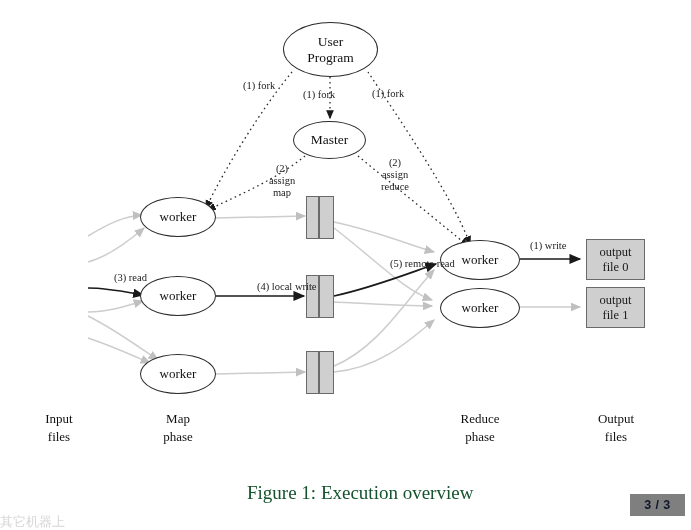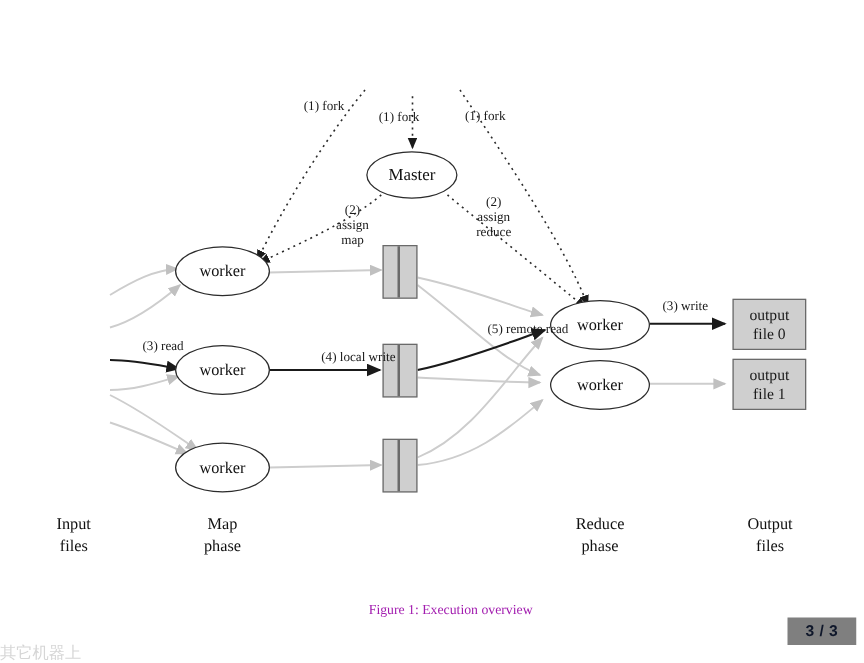--- a/index.html
+++ b/index.html
@@ -36,21 +36,21 @@
      font-size:12.5px;line-height:1.15;}
 
   
   .elabel{position:absolute;font-size:10.5px;color:#1a1a1a;white-space:nowrap;
           line-height:1.12;text-align:center;}
 
   
   .colcap{position:absolute;font-size:13px;text-align:center;line-height:1.35;
           color:#111;white-space:nowrap;}
 
-  .caption{position:absolute;font-size:11px;color:#a21caf;white-space:nowrap;margin-left:48px;}
+  .caption{position:absolute;font-size:19px;color:#14532d;white-space:nowrap;}
 
   .pagebadge{position:absolute;background:#7f7f7f;color:#0f172a;
      font-family:"Liberation Sans", sans-serif;font-size:12.5px;font-weight:bold;
      display:flex;align-items:center;justify-content:center;letter-spacing:.4px;}
 
   .cjk{position:absolute;font-size:13px;color:#d6d6d6;white-space:nowrap;
        font-family:"DejaVu Sans", sans-serif;}
 </style>
 </head>
 <body>
@@ -107,20 +107,24 @@
 
     <path d="M334,366 C378,348 406,300 434,270" stroke="#cdcdcd" stroke-width="1.5" fill="none" marker-end="url(#arrLight)"></path>
 
     <path d="M334,372 C380,368 410,340 434,320" stroke="#cdcdcd" stroke-width="1.5" fill="none" marker-end="url(#arrLight)"></path>
 
     <path d="M520,259 L580,259" stroke="#1a1a1a" stroke-width="1.7" fill="none" marker-end="url(#arrDark)"></path>
 
     <path d="M518,307 L580,307" stroke="#cdcdcd" stroke-width="1.5" fill="none" marker-end="url(#arrLight)"></path>
   </svg>
 
+  <div class="node ellipse" style="left:283px;top:22px;width:95px;height:55px;flex-direction:column;">
+    <span>User</span>
+    <span>Program</span>
+  </div>
 
   <div class="node ellipse" style="left:293px;top:121px;width:73px;height:38px;">
     <span>Master</span>
   </div>
 
 
   <div class="node ellipse small" style="left:140px;top:197px;width:76px;height:40px;">
     <span>worker</span>
   </div>
   <div class="node ellipse small" style="left:140px;top:276px;width:76px;height:40px;">
@@ -168,21 +172,21 @@
 
   <div class="elabel" style="left:369px;top:157px;width:52px;">
     <div>(2)</div>
     <div>assign</div>
     <div>reduce</div>
   </div>
 
   <div class="elabel" style="left:94px;top:272px;padding-left:20px;">(3) read</div>
   <div class="elabel" style="left:210px;top:281px;padding-left:47px;">(4) local write</div>
   <div class="elabel" style="left:350px;top:258px;padding-left:40px;">(5) remote read</div>
-  <div class="elabel" style="left:530px;top:240px;">(3) write</div>
+  <div class="elabel" style="left:530px;top:240px;">(1) write</div>
 
   <div class="colcap" style="left:29px;top:410px;width:60px;">
     <div>Input</div>
     <div>files</div>
   </div>
   <div class="colcap" style="left:148px;top:410px;width:60px;">
     <div>Map</div>
     <div>phase</div>
   </div>
   <div class="colcap" style="left:249px;top:410px;width:155px;">

